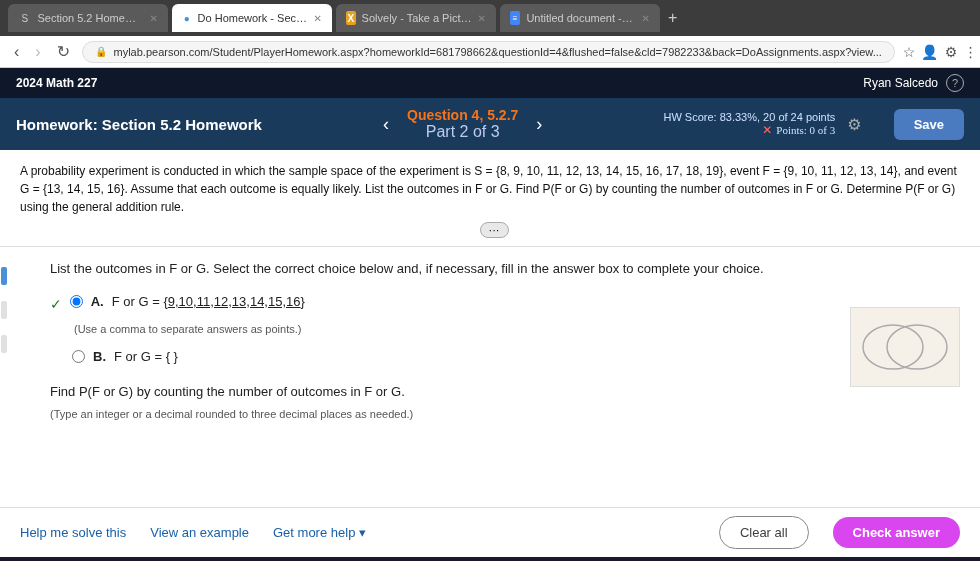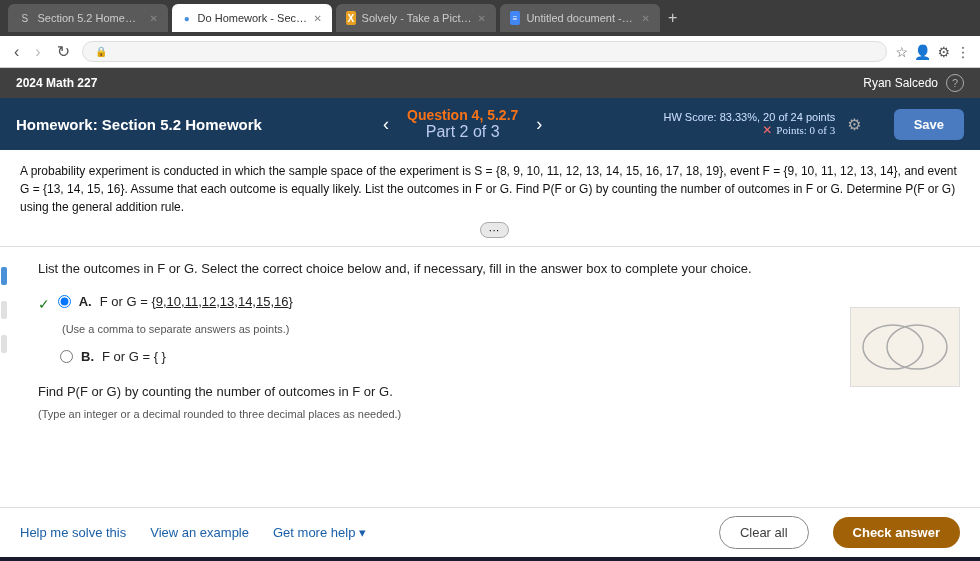--- a/index.html
+++ b/index.html
@@ -20,21 +20,21 @@
     
     .address-bar { background: #fff; height: 32px; display: flex; align-items: center; padding: 0 10px; gap: 8px; border-bottom: 1px solid #ccc; }
     .nav-btn { background: none; border: none; font-size: 16px; color: #555; cursor: pointer; padding: 2px 4px; }
     .nav-btn:disabled { color: #bbb; cursor: default; }
     .url-bar { flex: 1; background: #f5f5f5; border: 1px solid #ddd; border-radius: 14px; padding: 4px 12px; font-size: 11px; color: #333; display: flex; align-items: center; gap: 6px; }
     .url-lock { font-size: 10px; color: #555; }
     .browser-actions { display: flex; gap: 6px; align-items: center; }
     .browser-action-btn { font-size: 14px; color: #555; cursor: pointer; }
 
     
-    .top-bar { background: #404040; color: white; height: 30px; display: flex; align-items: center; justify-content: space-between; padding: 0 16px; font-size: 12px; }
+    .top-bar { background: #0f172a; color: white; height: 30px; display: flex; align-items: center; justify-content: space-between; padding: 0 16px; font-size: 12px; }
     .top-bar-left { display: flex; align-items: center; gap: 8px; }
     .top-bar-right { display: flex; align-items: center; gap: 8px; }
 
     
     .hw-header { background: #1a3a5c; color: white; height: 52px; display: flex; align-items: center; justify-content: space-between; padding: 0 16px; }
     .hw-nav { display: flex; align-items: center; gap: 12px; }
     .hw-nav-btn { background: none; border: none; color: white; font-size: 18px; cursor: pointer; padding: 2px 6px; }
     .question-info { text-align: center; }
     .save-btn { background: #4a7abf; color: white; border: none; padding: 8px 20px; border-radius: 6px; font-size: 13px; font-weight: bold; cursor: pointer; margin-left: 20px; }
 
@@ -48,21 +48,21 @@
     .radio-option { display: flex; align-items: flex-start; gap: 8px; margin-bottom: 6px; }
     .radio-option input[type=radio] { margin-top: 3px; }
     .hint-text { font-size: 11px; color: #555; margin-top: 2px; margin-left: 24px; }
     .prob-section { margin-top: 14px; }
 
     
     .bottom-bar { background: white; border-top: 1px solid #ddd; height: 50px; display: flex; align-items: center; padding: 0 20px; gap: 24px; }
     .help-link { color: #1a5fa8; font-size: 13px; cursor: pointer; text-decoration: none; }
     .bottom-spacer { flex: 1; }
     .clear-btn { background: white; color: #404040; border: 1px solid #888; padding: 8px 20px; border-radius: 20px; font-size: 13px; cursor: pointer; }
-    .check-btn { background: #a16207; color: white; border: none; padding: 8px 20px; border-radius: 20px; font-size: 13px; font-weight: bold; cursor: pointer; }
+    .check-btn { background: #d946ef; color: white; border: none; padding: 8px 20px; border-radius: 20px; font-size: 13px; font-weight: bold; cursor: pointer; }
 
     
     .taskbar { background: #1a1a2e; height: 28px; display: flex; align-items: center; padding: 0 8px; gap: 10px; font-size: 10px; color: #ccc; }
 
     .ellipsis-btn { background: #e8e8e8; border: 1px solid #aaa; border-radius: 10px; padding: 1px 8px; font-size: 11px; cursor: pointer; margin: 0 auto; display: block; }
   </style>
 </head>
 <body>
 
 <div class="browser-chrome">
@@ -88,20 +88,21 @@
   </div>
   <span class="tab-add">+</span>
 </div>
 
 <div class="address-bar">
   <button class="nav-btn">‹</button>
   <button class="nav-btn" disabled="">›</button>
   <button class="nav-btn">↻</button>
   <div class="url-bar">
     <span class="url-lock">🔒</span>
+    <span style="font-size:11px;color:#333;flex:1;overflow:hidden;text-overflow:ellipsis;white-space:nowrap;">mylab.pearson.com/Student/PlayerHomework.aspx?homeworkId=681798662&amp;questionId=4&amp;flushed=false&amp;cld=7982233&amp;back=DoAssignments.aspx?view...</span>
   </div>
   <div class="browser-actions">
     <span class="browser-action-btn">☆</span>
     <span class="browser-action-btn">👤</span>
     <span class="browser-action-btn">⚙</span>
     <span class="browser-action-btn">⋮</span>
   </div>
 </div>
 
 <div class="top-bar">
@@ -147,21 +148,21 @@
 </div>
 
 <div class="main-content" style="position:relative;">
 
   <div style="position:absolute;left:0;top:0;bottom:0;width:8px;display:flex;flex-direction:column;align-items:center;padding-top:20px;gap:16px;">
     <div style="width:6px;height:18px;background:#4a90d9;border-radius:2px;"></div>
     <div style="width:6px;height:18px;background:#e0e0e0;border-radius:2px;"></div>
     <div style="width:6px;height:18px;background:#e0e0e0;border-radius:2px;"></div>
   </div>
 
-  <div style="margin-left:18px;">
+  <div style="margin-left:30px;">
 
     <div class="instruction">List the outcomes in F or G. Select the correct choice below and, if necessary, fill in the answer box to complete your choice.</div>
 
     <div class="radio-group">
       <div class="radio-option">
         <span style="color:#1a7a1a;font-size:14px;margin-top:1px;">✓</span>
         <input type="radio" name="outcome" checked="" style="">
         <span style="font-weight:bold;">A.</span>
         <span style="font-size:13px;">F or G = {<span style="text-decoration:underline;">9,10,11,12,13,14,15,16</span>}</span>
       </div>

